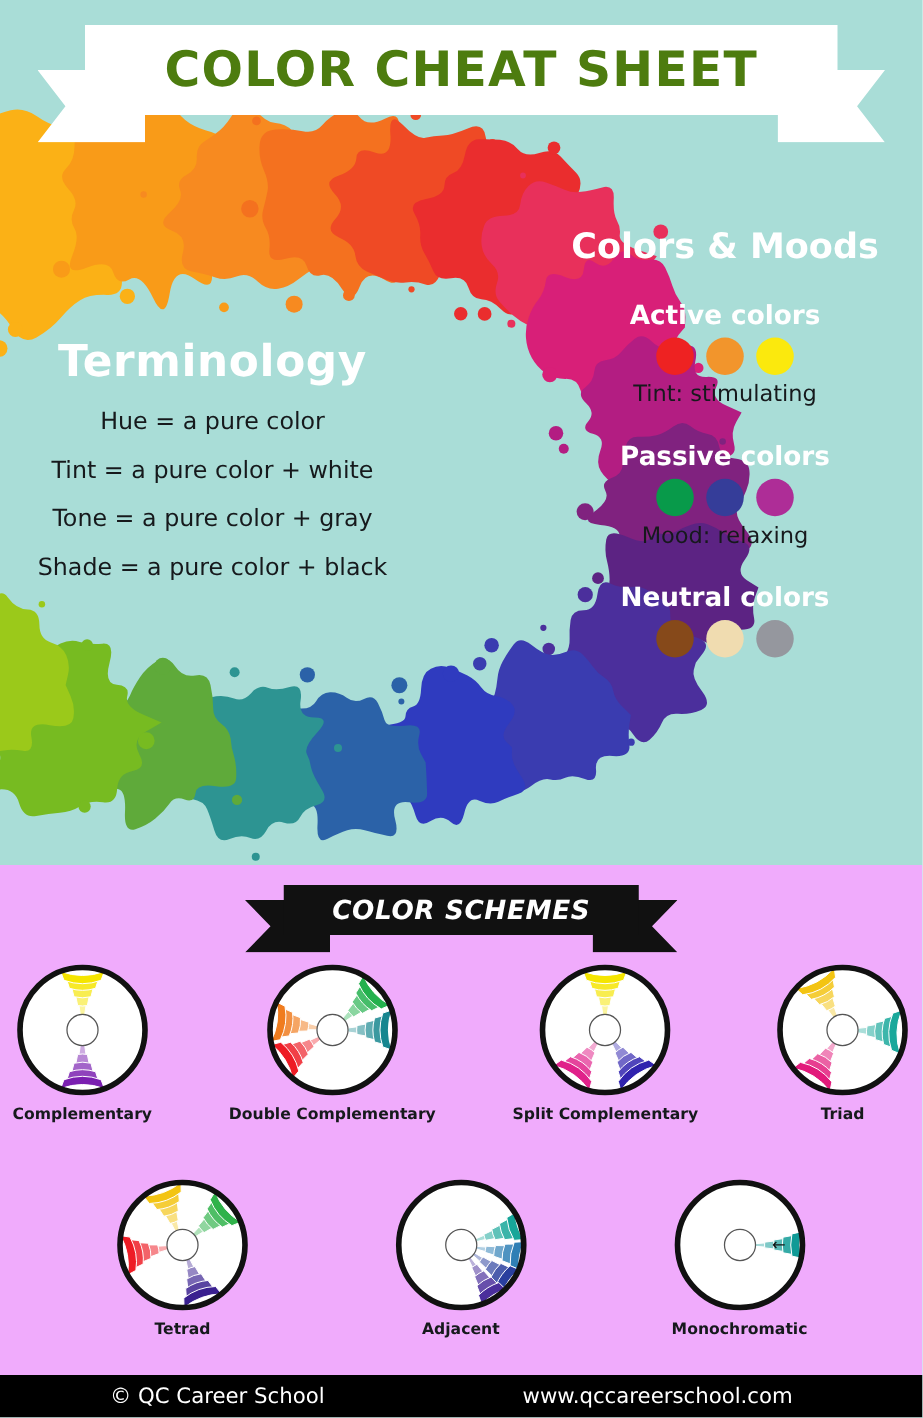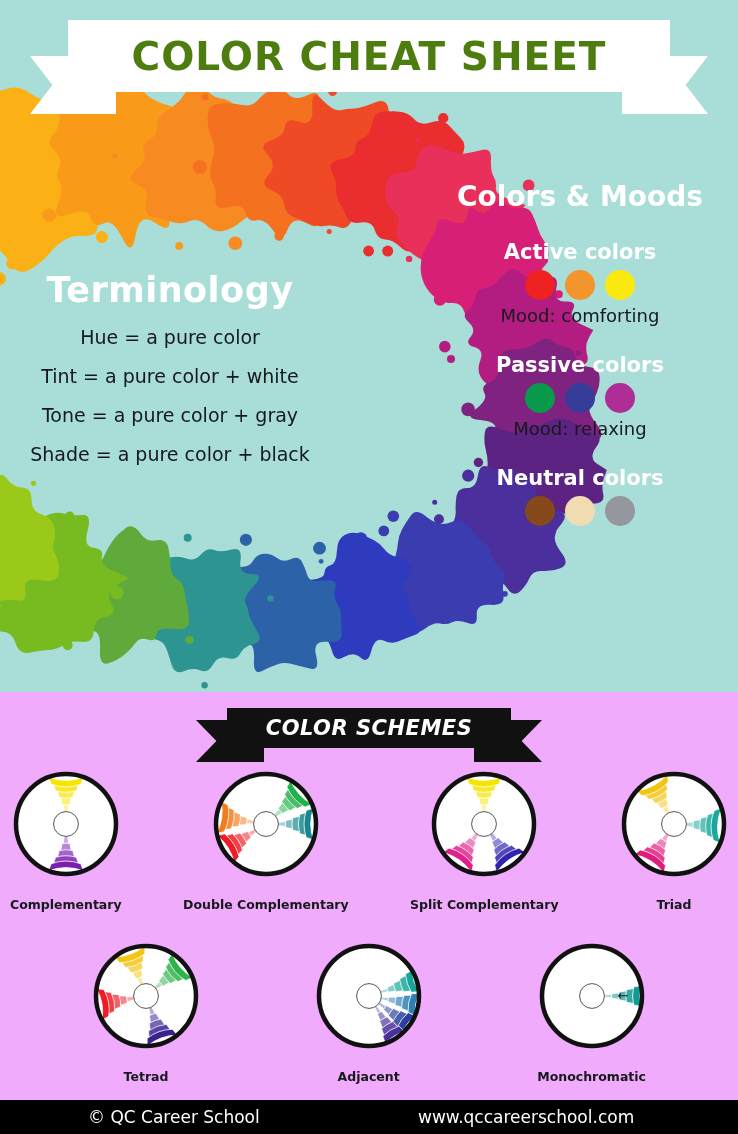--- a/index.html
+++ b/index.html
@@ -90,21 +90,21 @@
     font-style:italic;white-space:nowrap;
   }
 
   .wheel-row{position:absolute;left:0;display:flex;width:738px;}
   .wheel-row.row1{top:78px;}
   .wheel-row.row2{top:250px;}
   .wheel-cell{
     display:flex;flex-direction:column;align-items:center;
   }
   .wheel-cell .caption{
-    margin-top:20px;font-size:12.5px;font-weight:bold;color:#16191c;
+    margin-top:6px;font-size:12.5px;font-weight:bold;color:#16191c;
     text-align:center;line-height:1.15;
   }
 
   
   .footer{
     position:absolute;left:0;top:1100px;width:738px;height:34px;background:#000000;
     display:flex;align-items:center;
   }
   .footer-left{position:absolute;left:88px;color:#ffffff;font-size:17px;}
   .footer-right{position:absolute;left:418px;color:#ffffff;font-size:17px;}
@@ -252,21 +252,21 @@
   <div class="moods">
     <div class="moods-heading">Colors &amp; Moods</div>
     <div id="mood-groups">
         <div class="mood-group">
           <div class="mood-title">Active colors</div>
           <div class="swatch-row">
             <div class="swatch" style="background: rgb(238, 34, 34);"></div>
             <div class="swatch" style="background: rgb(242, 149, 44);"></div>
             <div class="swatch" style="background: rgb(251, 233, 13);"></div>
           </div>
-          <div class="mood-label">Mood: comforting</div>
+          <div class="mood-label">Tint: stimulating</div>
         </div>
         <div class="mood-group">
           <div class="mood-title">Passive colors</div>
           <div class="swatch-row">
             <div class="swatch" style="background: rgb(8, 154, 74);"></div>
             <div class="swatch" style="background: rgb(53, 61, 153);"></div>
             <div class="swatch" style="background: rgb(174, 45, 151);"></div>
           </div>
           <div class="mood-label">Mood: relaxing</div>
         </div>

